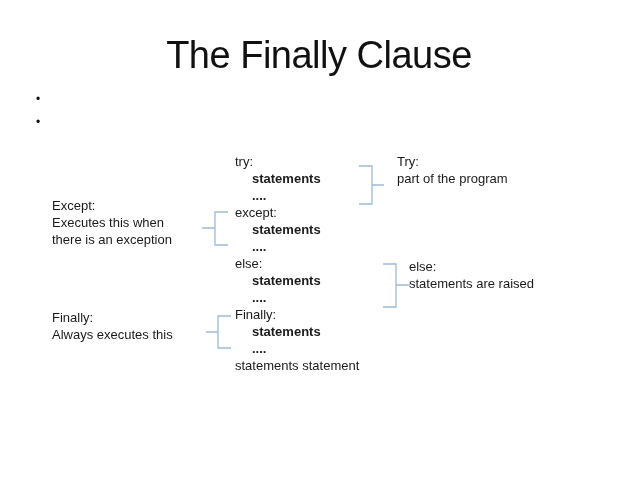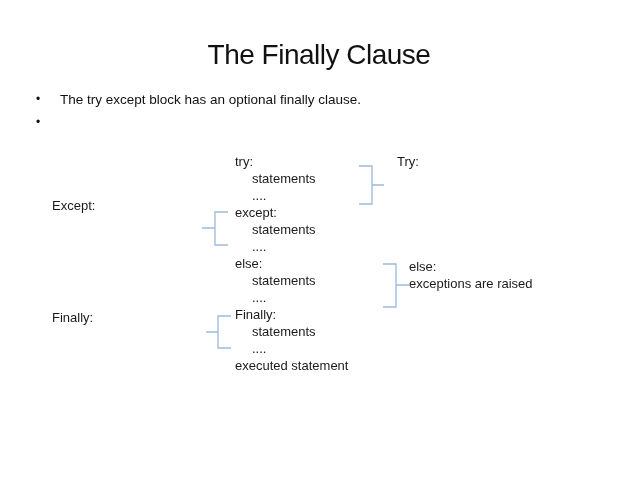--- a/index.html
+++ b/index.html
@@ -15,21 +15,21 @@
     overflow: hidden;
     color: #1a1a1a;
   }
   .title {
     position: absolute;
     left: 0;
     right: 0;
     top: 33px;
     margin: 0;
     text-align: center;
-    font-size: 28px;
+    font-size: 38px;
     line-height: 44px;
     font-weight: 400;
     letter-spacing: -0.5px;
     color: #111111;
   }
   .bullets {
     position: absolute;
     left: 36px;
     top: 88px;
     right: 10px;
@@ -48,21 +48,21 @@
   }
   .code {
     position: absolute;
     left: 235px;
     top: 153px;
     font-size: 13px;
     line-height: 17px;
     color: #1b1b1b;
     white-space: nowrap;
   }
-  .code .ind1 { padding-left: 17px; }
+  .code .ind1 { padding-left: 17px; font-weight: bold; }
   .ann {
     position: absolute;
     font-size: 13px;
     line-height: 17px;
     color: #1b1b1b;
     white-space: nowrap;
   }
   .ann-except  { left: 52px;  top: 197px; }
   .ann-finally { left: 52px;  top: 309px; }
   .ann-try     { left: 397px; top: 153px; }
@@ -86,58 +86,61 @@
 </head>
 <body>
 
 <div class="slide" style="background: rgb(255, 255, 255); color: rgb(26, 26, 26);">
 
   <h1 class="title">The Finally Clause</h1>
 
   <div class="bullets">
     <div class="bullet-row">
       <span class="dot">•</span>
-      <span>The try except block has an optional finally clause.</span>
     </div>
     <div class="bullet-row">
       <span class="dot">•</span>
     </div>
   </div>
 
   <div class="code">
     <div class="ind0">try:</div>
     <div class="ind1">statements</div>
     <div class="ind1">....</div>
     <div class="ind0">except:</div>
     <div class="ind1">statements</div>
     <div class="ind1">....</div>
     <div class="ind0">else:</div>
     <div class="ind1">statements</div>
     <div class="ind1">....</div>
     <div class="ind0">Finally:</div>
     <div class="ind1">statements</div>
     <div class="ind1">....</div>
-    <div class="ind0">executed statement</div>
+    <div class="ind0">statements statement</div>
   </div>
 
   <div class="ann ann-except">
     <div>Except:</div>
+    <div>Executes this when</div>
+    <div>there is an exception</div>
   </div>
 
   <div class="ann ann-finally">
     <div>Finally:</div>
+    <div>Always executes this</div>
   </div>
 
   <div class="ann ann-try">
     <div>Try:</div>
+    <div>part of the program</div>
   </div>
 
   <div class="ann ann-else">
     <div>else:</div>
-    <div>exceptions are raised</div>
+    <div>statements are raised</div>
   </div>
 
   <svg class="brace brace-try" width="30" height="42" viewBox="0 0 30 42">
     <path d="M3 2 H16 V40 H3 M16 21 H28" style="stroke: rgb(157, 185, 218);"></path>
   </svg>
 
   <svg class="brace brace-except" width="30" height="38" viewBox="0 0 30 38">
     <path d="M27 2 H14 V35 H27 M14 18 H1" style="stroke: rgb(157, 185, 218);"></path>
   </svg>
 

